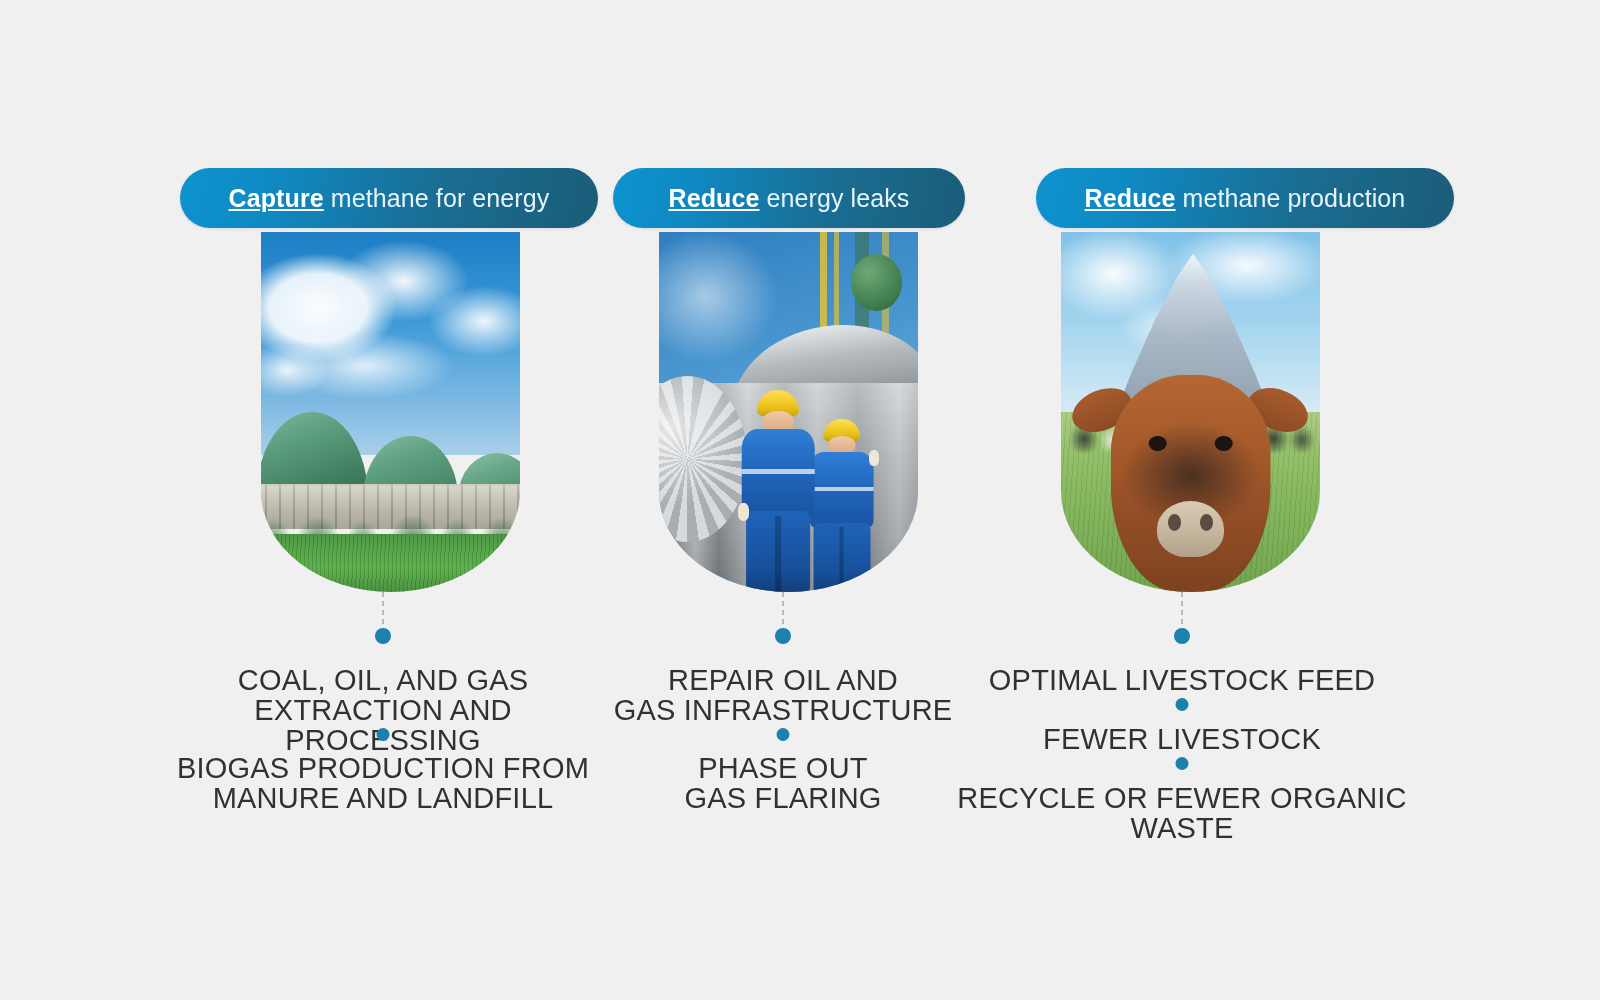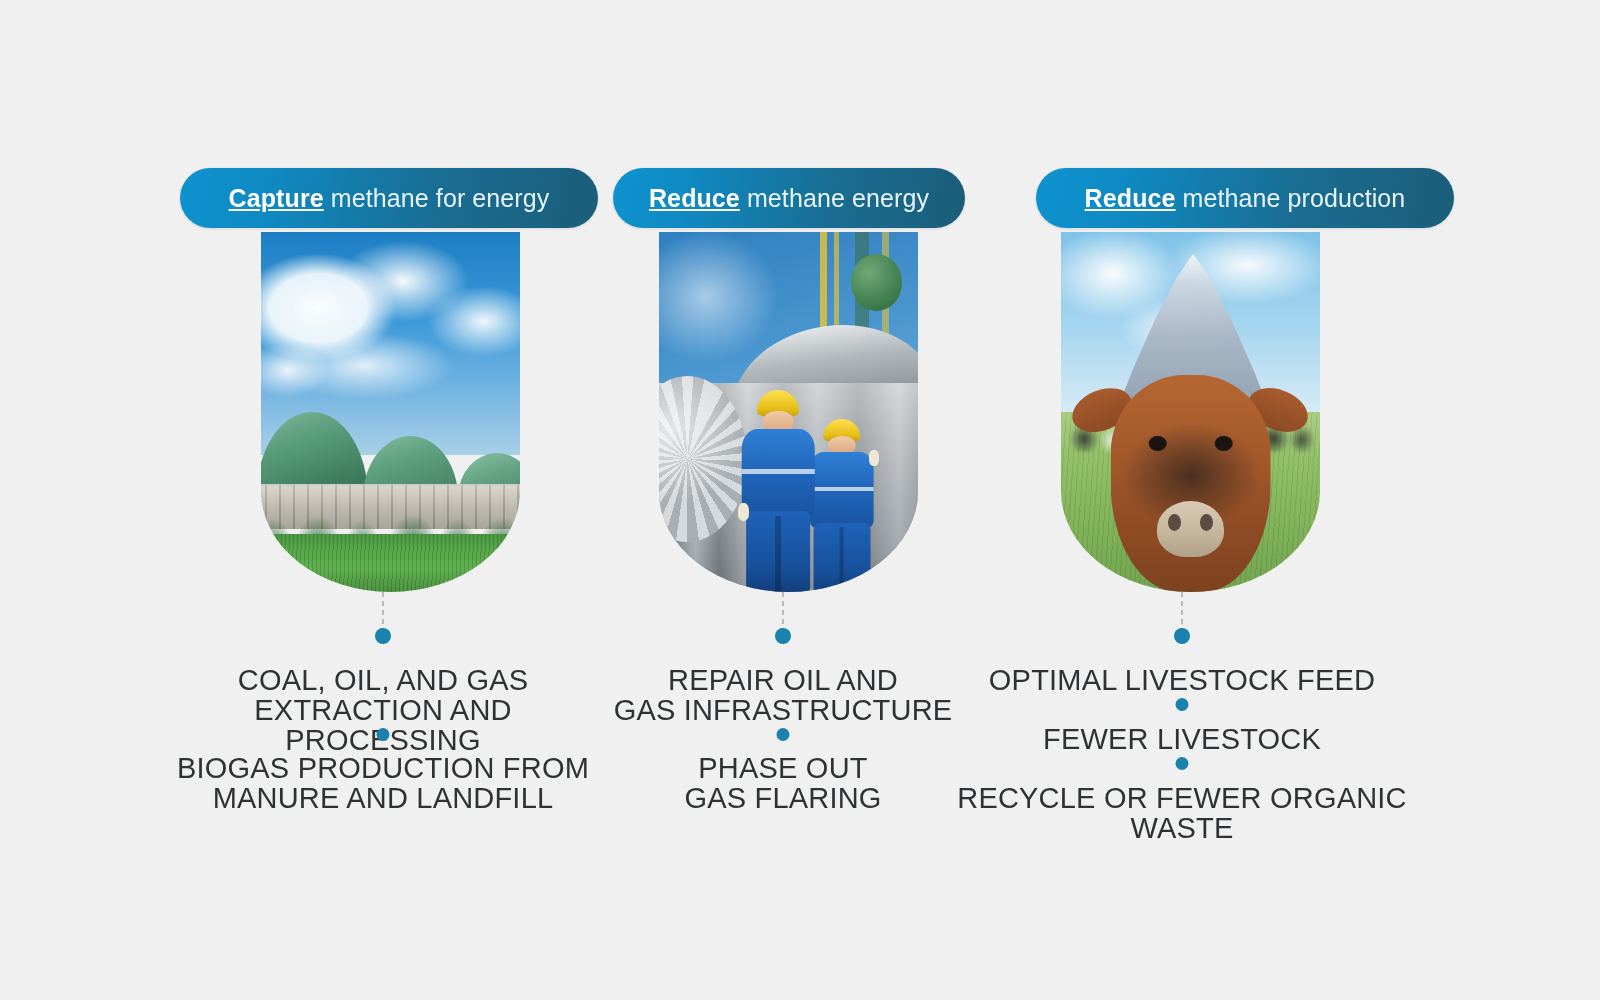--- a/index.html
+++ b/index.html
@@ -345,21 +345,21 @@
 
     <div class="dot small" style="left:383px; top:728px;"></div>
 
     <div class="label" style="left:383px; top:753px; width:420px;">BIOGAS PRODUCTION FROM
 MANURE AND LANDFILL</div>
   </div>
 
   <div class="column">
 
     <div class="pill" style="left:613px; width:352px;">
-      <span class="pill-text"><b>Reduce</b><span> methane energy</span></span>
+      <span class="pill-text"><b>Reduce</b><span> energy leaks</span></span>
     </div>
 
     <div class="photo" style="left:659px; width:259px; height:360px;">
       <div class="scene">
         <div class="sky2"></div>
         <div class="tower2"></div>
         <div class="greenvessel2"></div>
         <div class="pipe2"></div>
         <div class="steel2"></div>
         <div class="drum2"></div>

